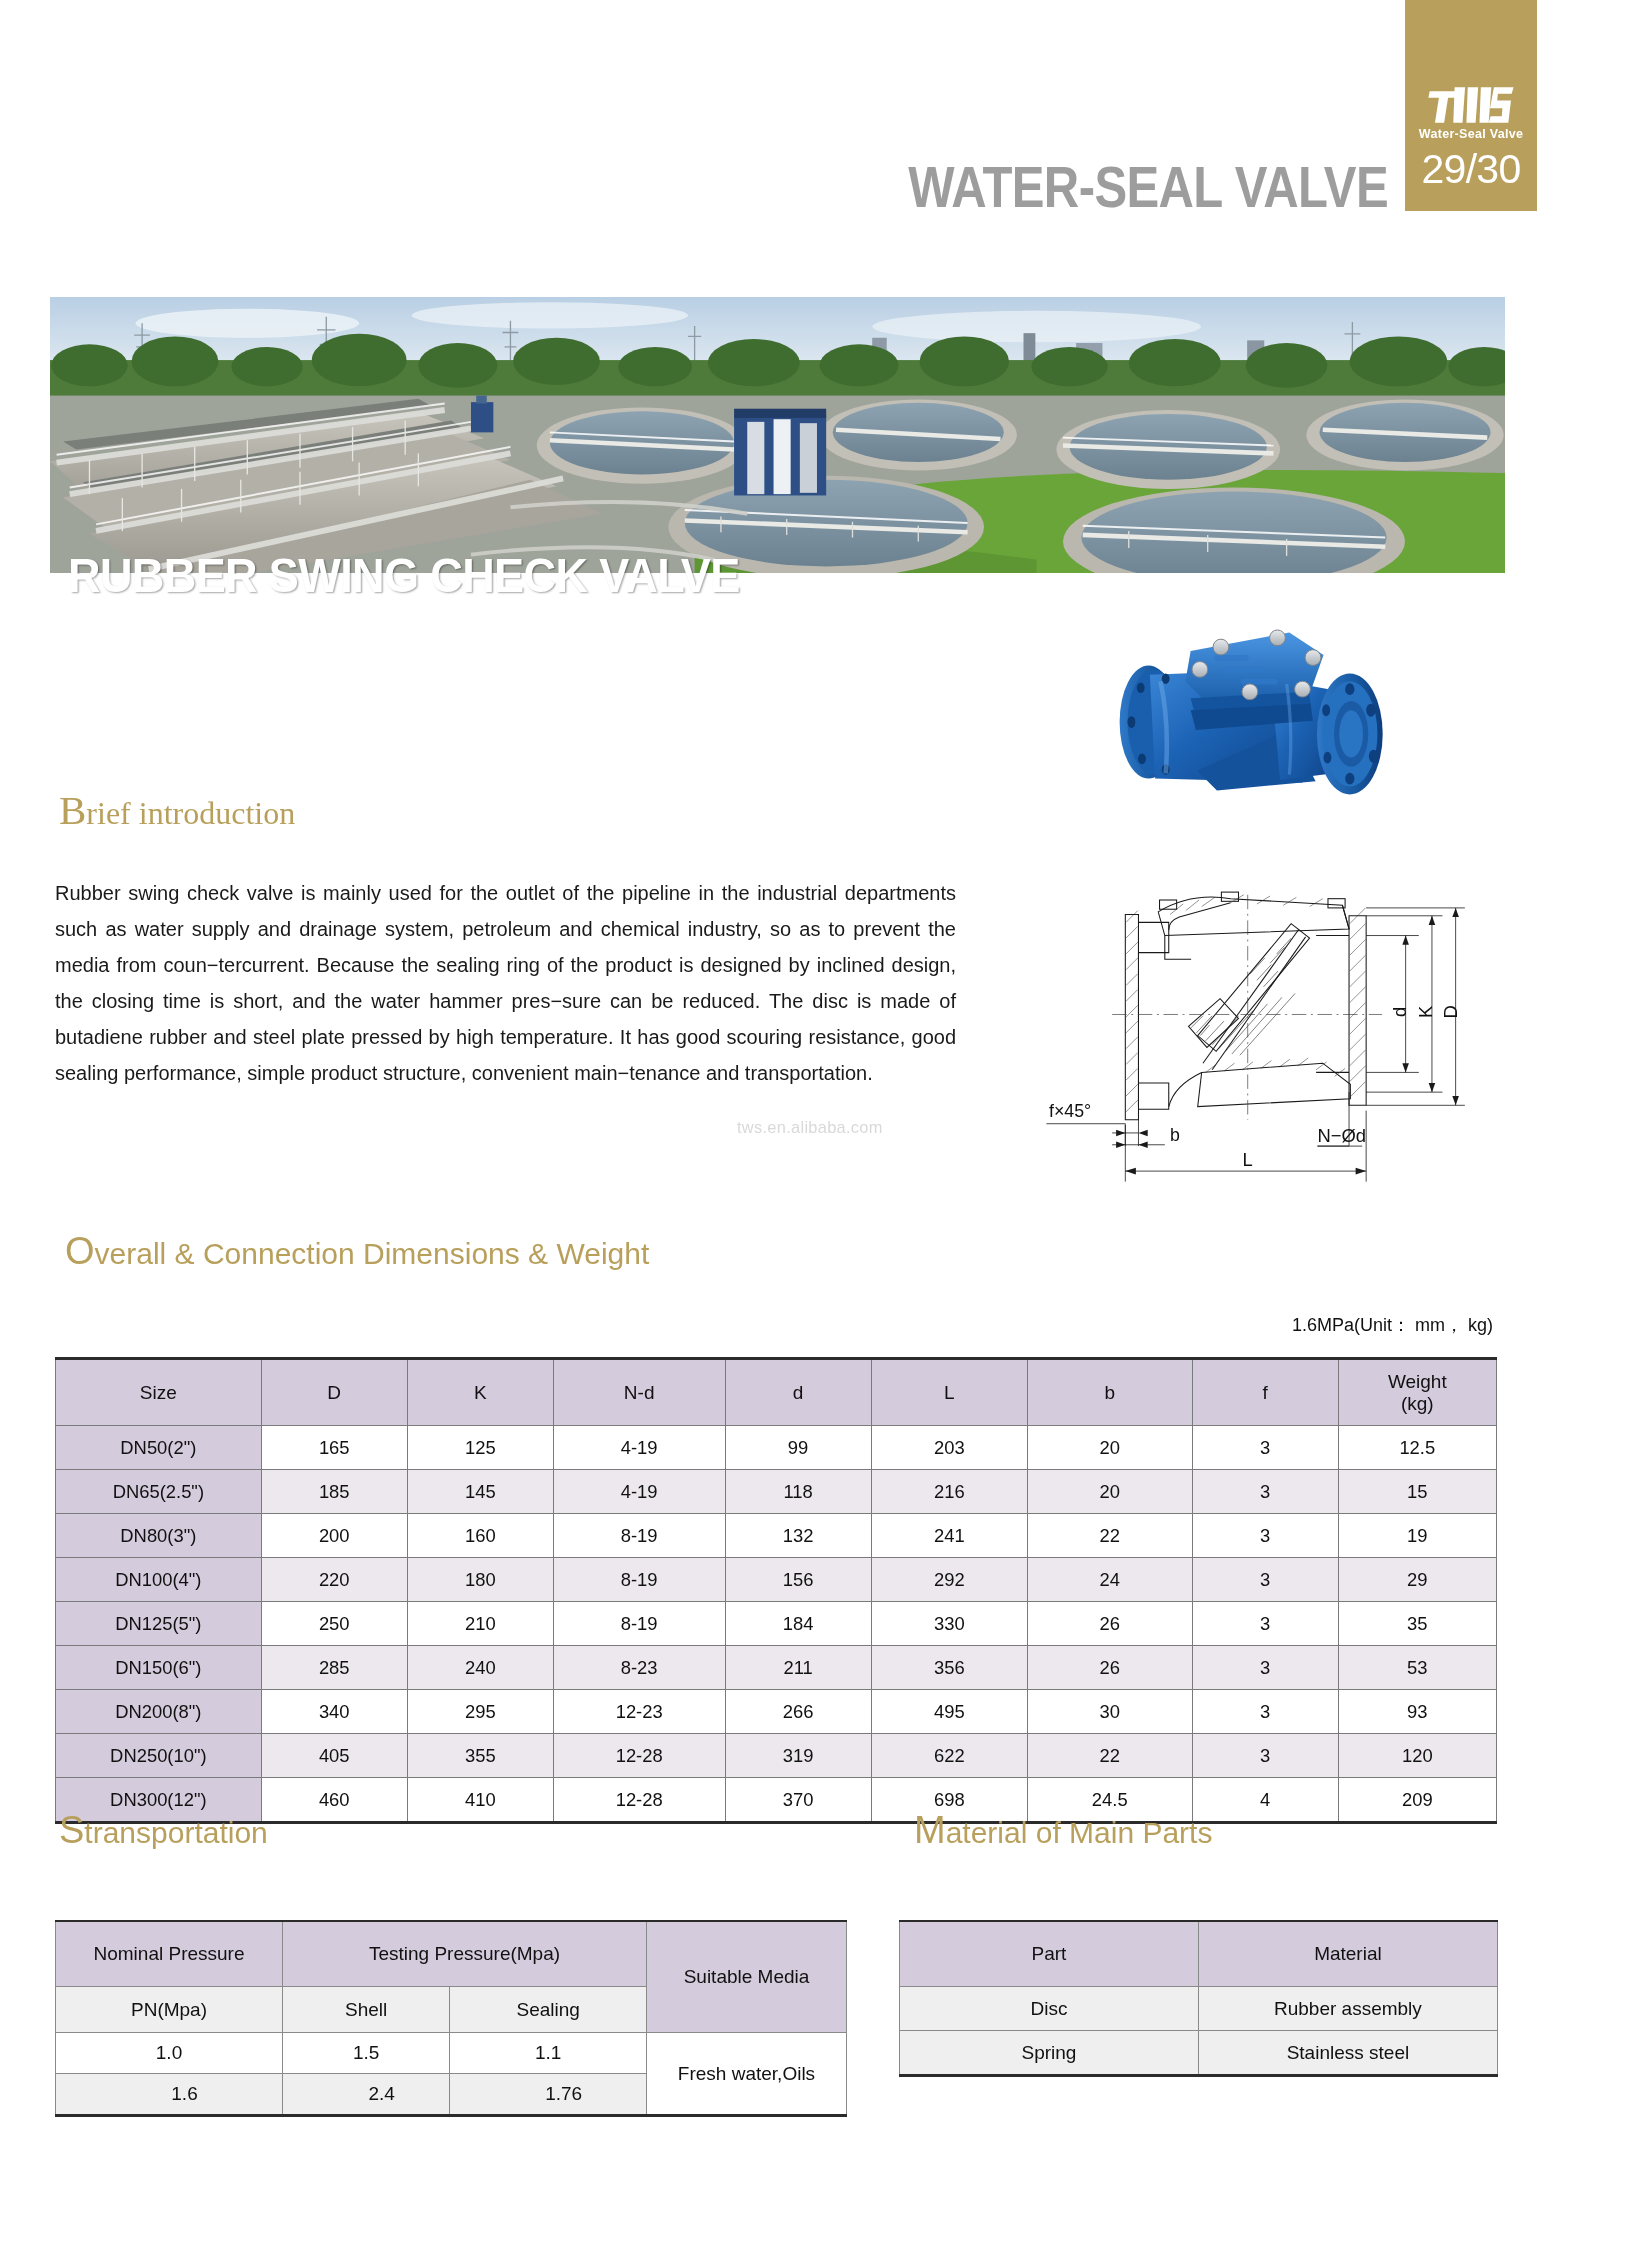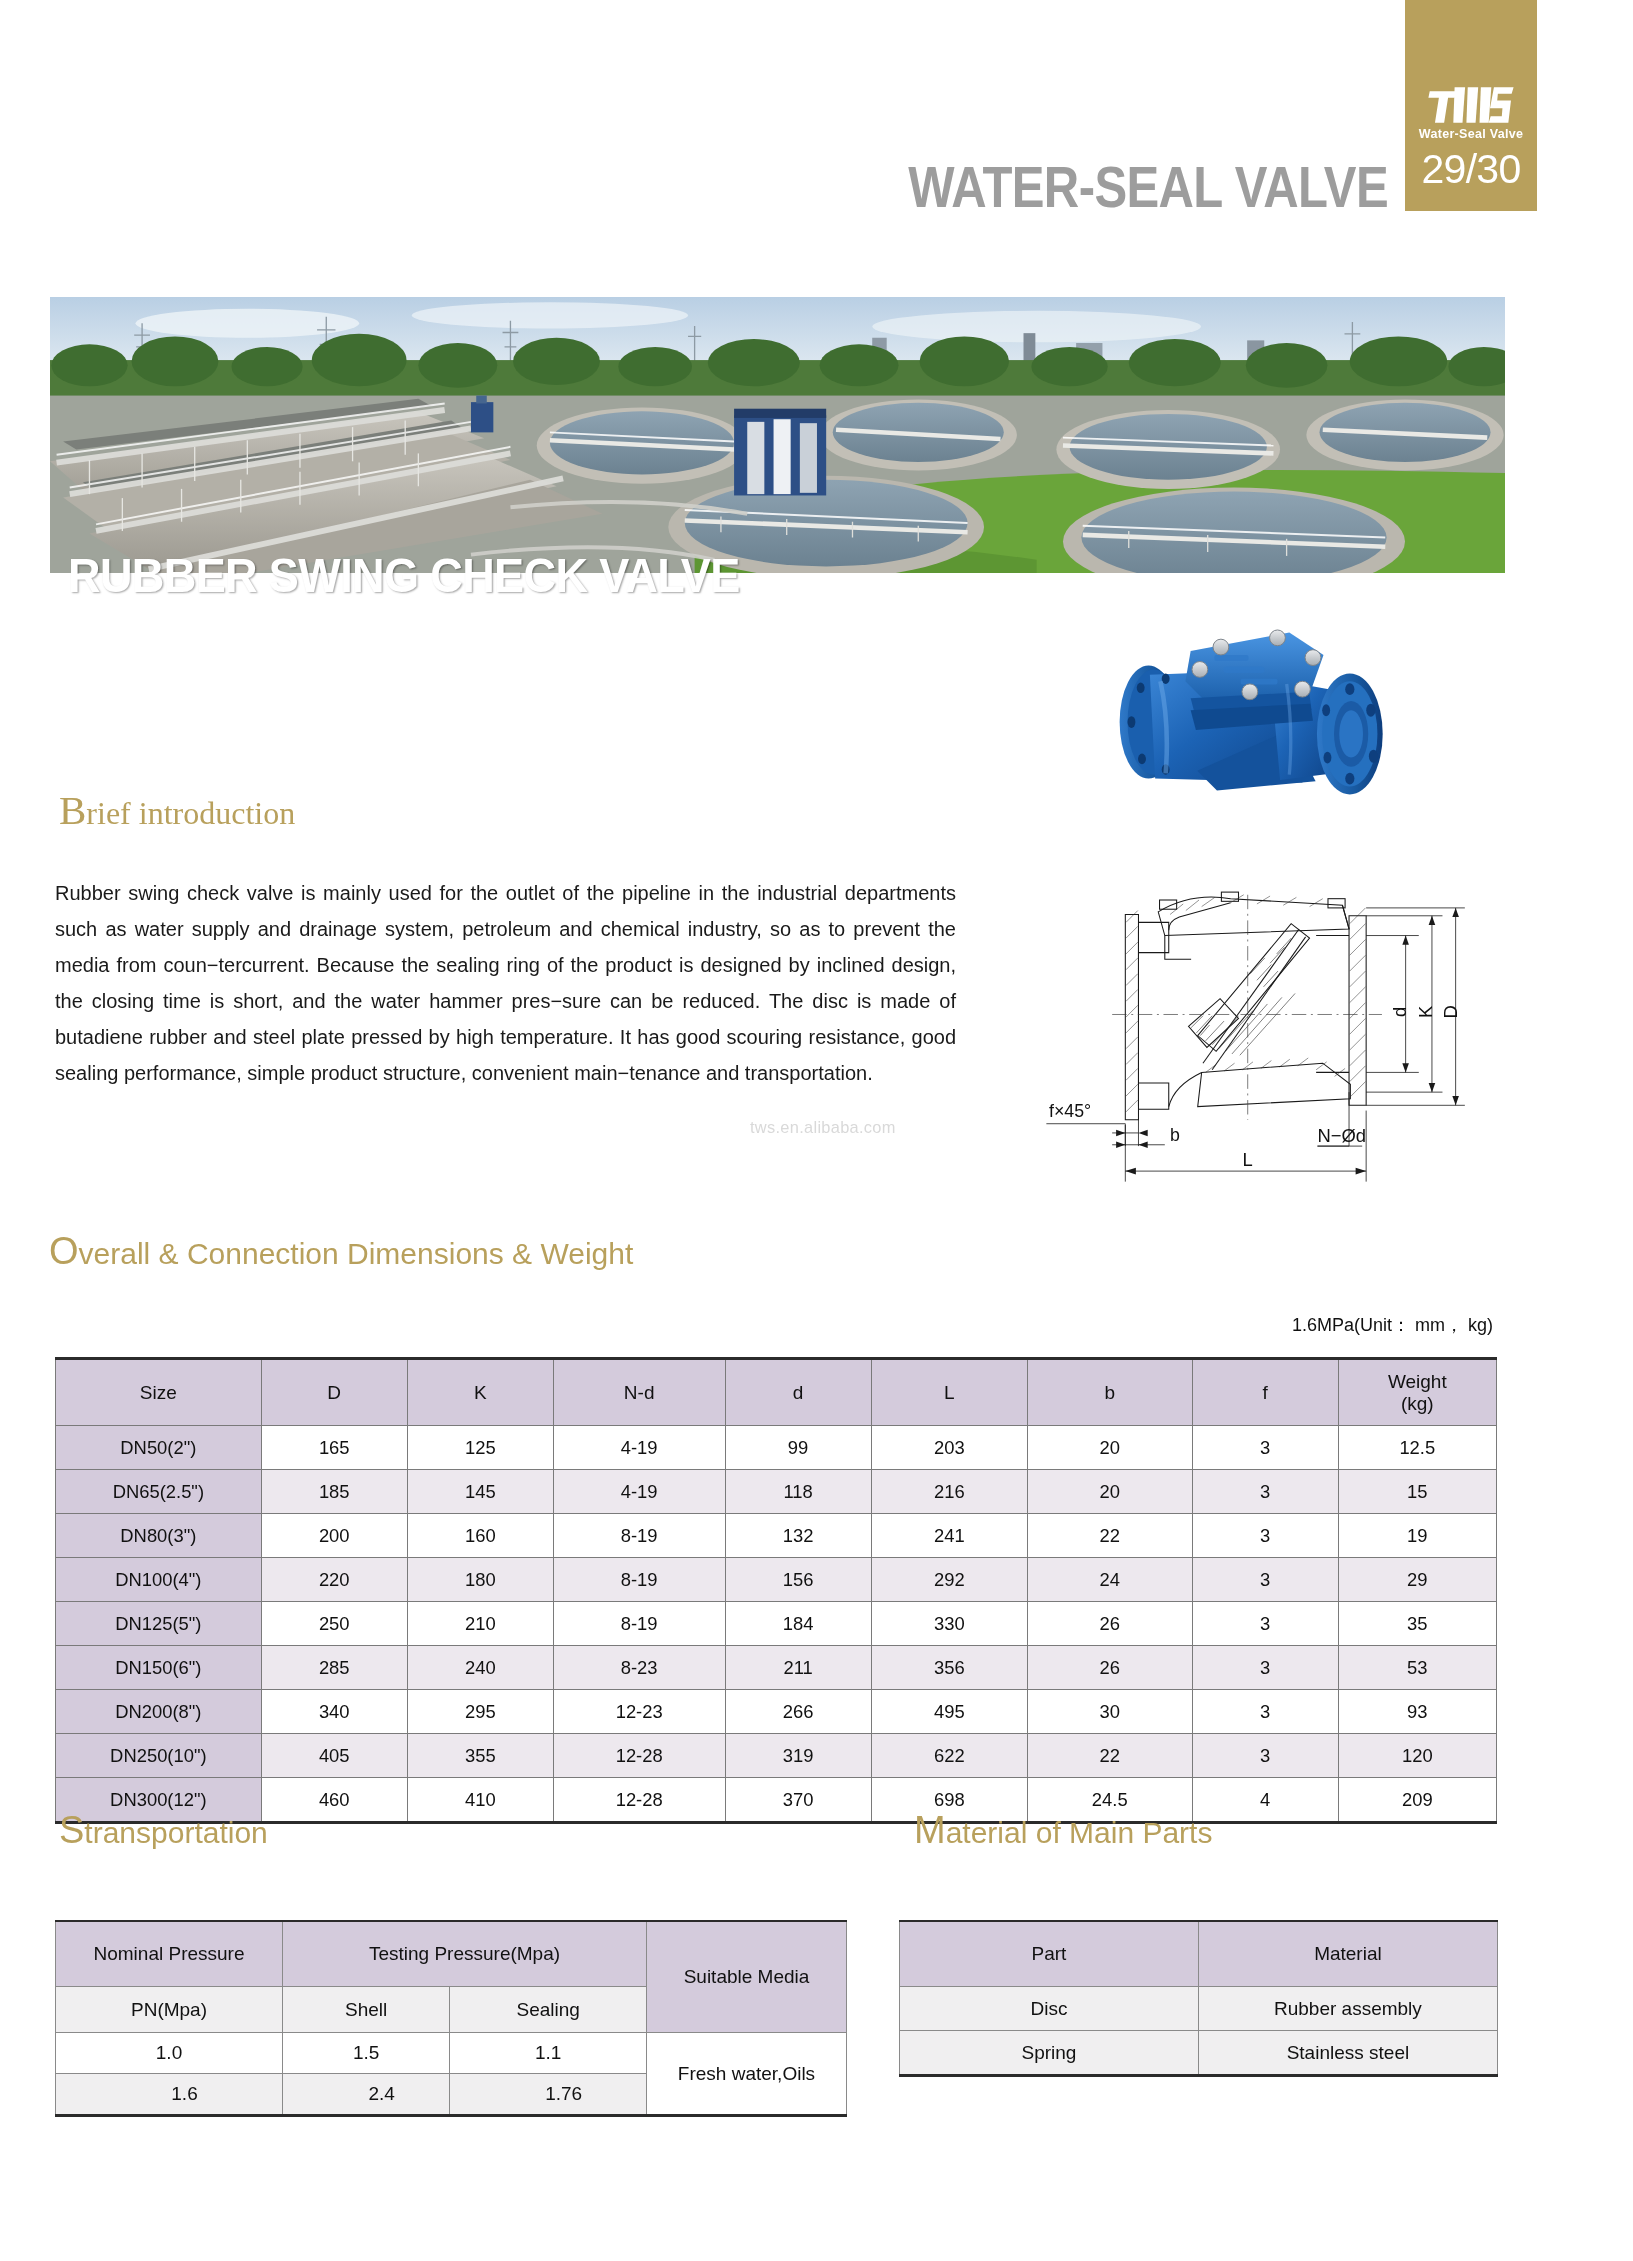--- a/index.html
+++ b/index.html
@@ -63,36 +63,36 @@
     position:absolute;color:#b8a05c;white-space:nowrap;
     font-family:"Liberation Serif", serif;
   }
   .sec-head .cap{font-size:41px;}
   .sec-head .rest{font-size:32px;}
   .sec-head.sans{font-family:"Liberation Sans", sans-serif;}
   .sec-head.sans .cap{font-size:38px;}
   .sec-head.sans .rest{font-size:30px;}
 
   #h-brief{left:59px;top:786px;}
-  #h-overall{left:49px;top:1230px;}
+  #h-overall{left:65px;top:1230px;}
   #h-specs{left:59px;top:1809px;}
   #h-material{left:914px;top:1809px;}
 
   
   .intro{
     position:absolute;left:55px;top:875px;width:901px;
     font-size:20px;line-height:36px;color:#1a1a1a;
     text-align:justify;
     font-family:"Liberation Sans", sans-serif;
   }
   .watermark{
     position:absolute;left:737px;top:1118px;
     font-size:16.4px;color:#d9d9d9;
     font-family:"Liberation Sans", sans-serif;
-    letter-spacing:0.3px;pointer-events:none;margin-left:13px;
+    letter-spacing:0.3px;pointer-events:none;
   }
 
   
   .drawing{
     position:absolute;left:1033px;top:875px;width:461px;height:329px;
   }
   .drawing svg{display:block;width:100%;height:100%;}
 
   
   .unit-note{

